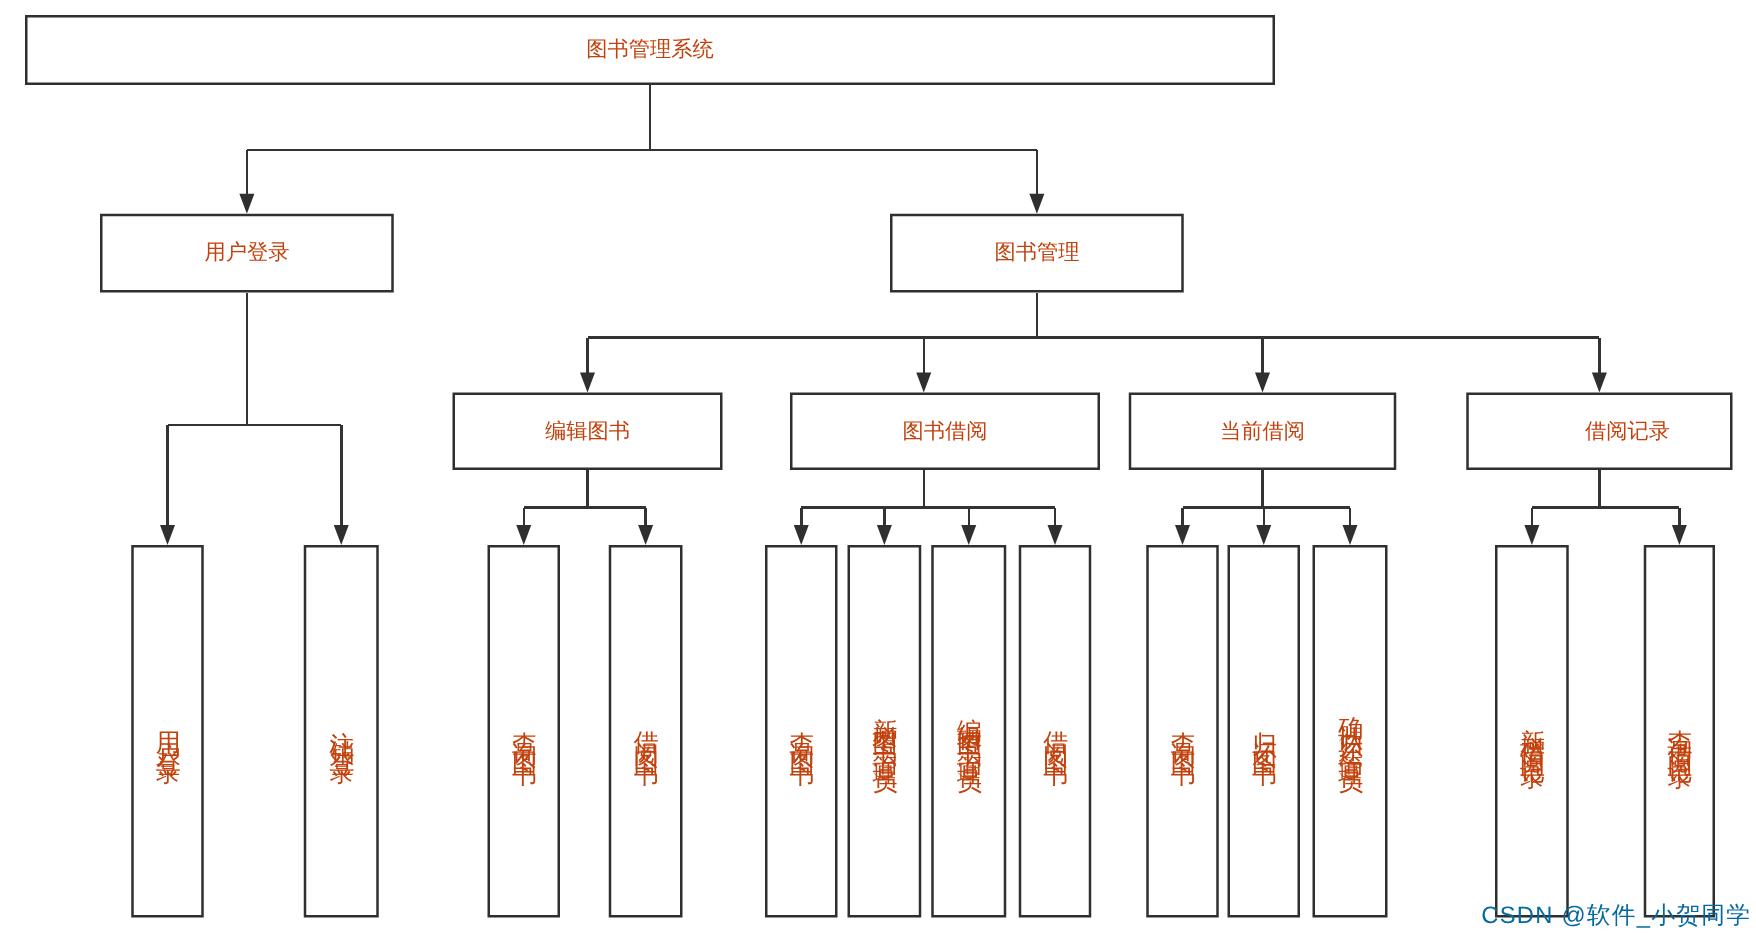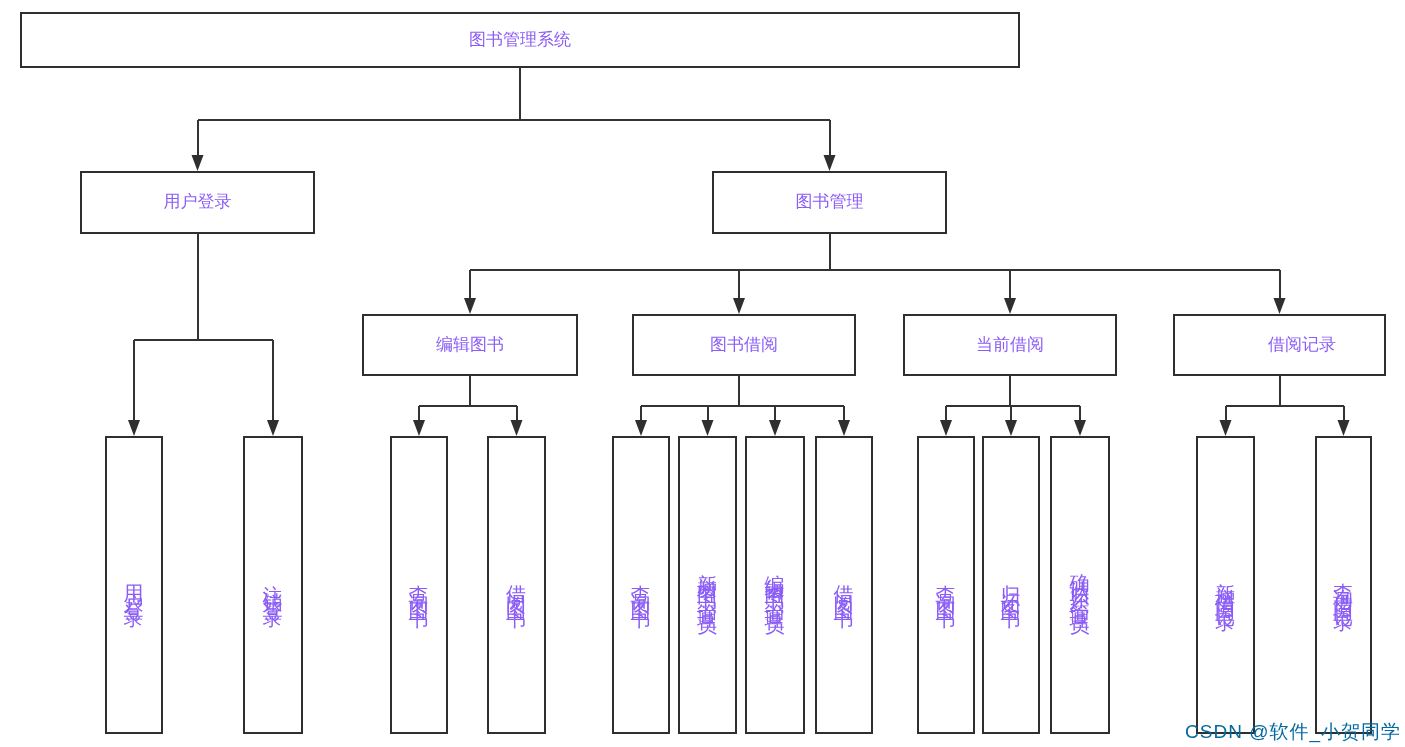--- a/index.html
+++ b/index.html
@@ -23,21 +23,21 @@
     height: 747px;
   }
   .box {
     position: absolute;
     box-sizing: border-box;
     border: 2px solid #2f2f2f;
     background: #ffffff;
     display: flex;
     align-items: center;
     justify-content: center;
-    color: #8b5cf6;
+    color: #c2410c;
     font-size: 17px;
     text-align: center;
     line-height: 1.2;
     z-index: 2;
   }
   .box.v {
     writing-mode: vertical-rl;
     text-orientation: mixed;
     font-size: 20px;
     letter-spacing: 8px;
@@ -103,21 +103,21 @@
         M1337.5 420 L1349.5 420 L1343.5 436 Z"></path>
     </g>
   </svg>
 
   <div class="box" style="left:20px; top:12px; width:1000px; height:56px;">图书管理系统</div>
 
   <div class="box" style="left:80px; top:171px; width:235px; height:63px;">用户登录</div>
   <div class="box" style="left:712px; top:171px; width:235px; height:63px;">图书管理</div>
 
   <div class="box" style="left:362px; top:314px; width:216px; height:62px;">编辑图书</div>
-  <div class="box" style="left:632px; top:314px; width:224px; height:62px;">图书借阅</div>
+  <div class="box" style="left:632px; top:314px; width:248px; height:62px;">图书借阅</div>
   <div class="box" style="left:903px; top:314px; width:214px; height:62px;">当前借阅</div>
   <div class="box" style="left:1173px; top:314px; width:213px; height:62px;padding-left:45px;">借阅记录</div>
 
   <div class="box v" style="left:105px; top:436px; width:58px; height:298px;">用户登录</div>
   <div class="box v" style="left:243px; top:436px; width:60px; height:298px;">注销登录</div>
 
   <div class="box v" style="left:390px; top:436px; width:58px; height:298px;">查询图书</div>
   <div class="box v" style="left:487px; top:436px; width:59px; height:298px;">借阅图书</div>
 
   <div class="box v" style="left:612px; top:436px; width:58px; height:298px;">查询图书</div>

